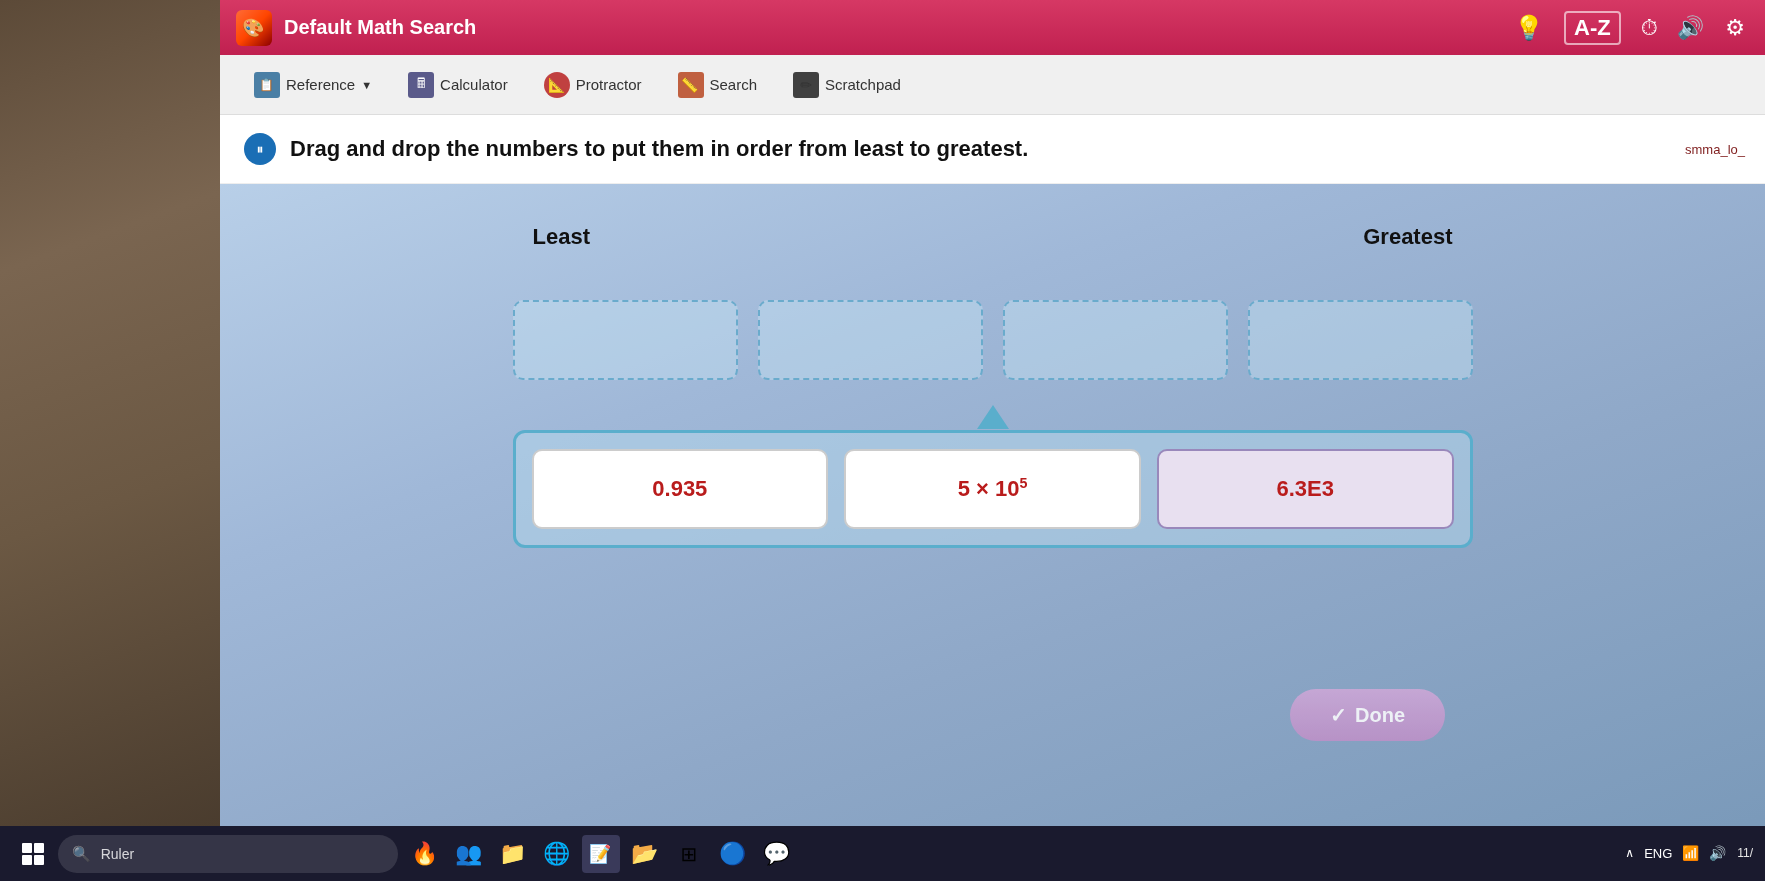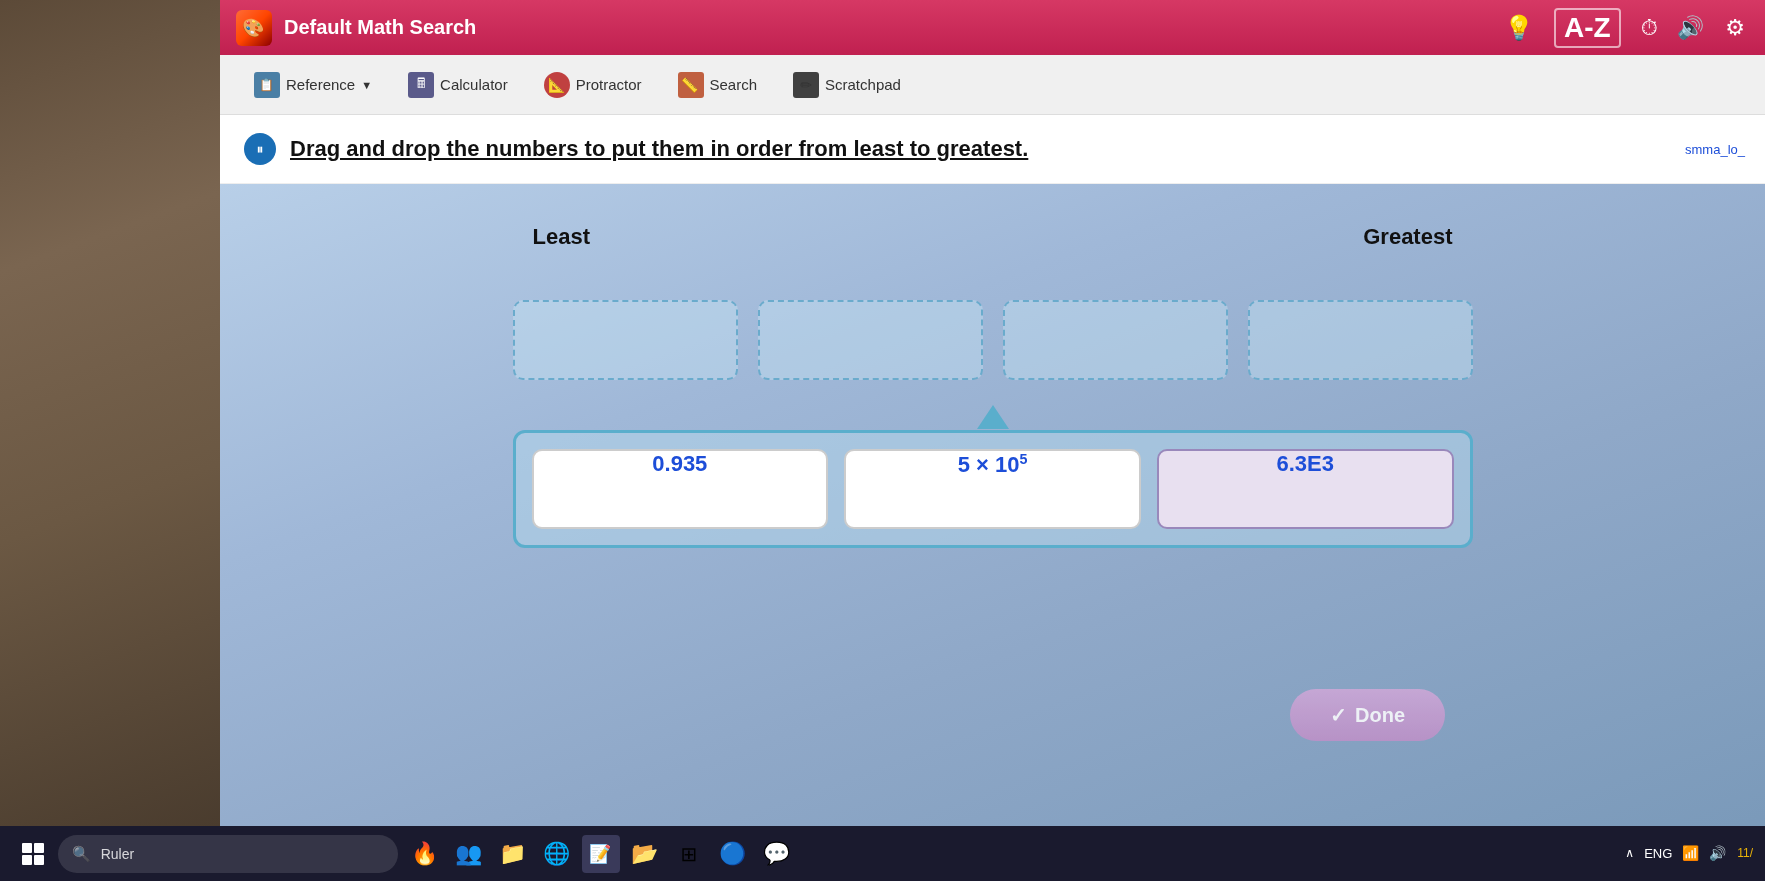--- a/index.html
+++ b/index.html
@@ -54,21 +54,21 @@
       position: absolute;
       right: 20px;
       top: 50%;
       transform: translateY(-50%);
       display: flex;
       align-items: center;
       gap: 20px;
     }
     .title-bar-right .icon-btn {
       color: white;
-      font-size: 28px;
+      font-size: 22px;
       cursor: pointer;
     }
     .az-btn {
       color: white;
       font-size: 22px;
       font-weight: bold;
       border: 2px solid rgba(255,255,255,0.6);
       padding: 2px 8px;
       border-radius: 4px;
     }
@@ -129,29 +129,28 @@
       display: flex;
       align-items: center;
       justify-content: center;
       font-size: 14px;
       flex-shrink: 0;
     }
     .question-text {
       font-size: 22px;
       font-weight: 700;
       color: #111;
-      text-decoration: underline;
     }
     .user-label {
       position: absolute;
       right: 20px;
       top: 50%;
       transform: translateY(-50%);
       font-size: 13px;
-      color: #1d4ed8;
+      color: #7f1d1d;
     }
 
     
     .content-area {
       flex: 1;
       background: linear-gradient(160deg, #b8cfe8 0%, #a0b8d8 30%, #8fa8c8 60%, #7898b8 100%);
       position: relative;
       display: flex;
       flex-direction: column;
       align-items: center;
@@ -220,24 +219,25 @@
       border-bottom: 24px solid #5aaecc;
     }
 
     .drag-card {
       flex: 1;
       height: 80px;
       background: white;
       border: 2.5px solid #ccc;
       border-radius: 10px;
       display: flex;
+      align-items: center;
       justify-content: center;
       font-size: 22px;
       font-weight: 600;
-      color: #1d4ed8;
+      color: #b91c1c;
       cursor: grab;
       user-select: none;
     }
     .drag-card.active {
       background: #e8e0f0;
       border-color: #9988bb;
     }
 
     sup {
       font-size: 0.65em;
@@ -333,21 +333,21 @@
       align-items: center;
       gap: 10px;
       color: white;
       font-size: 13px;
     }
     .taskbar-time {
       display: flex;
       flex-direction: column;
       align-items: flex-end;
       font-size: 12px;
-      color: #eab308;
+      color: #e5e5e5;
       line-height: 1.4;
     }
 
     
     .left-sidebar {
       position: absolute;
       left: 0;
       top: 0;
       width: 220px;
       height: 826px;

